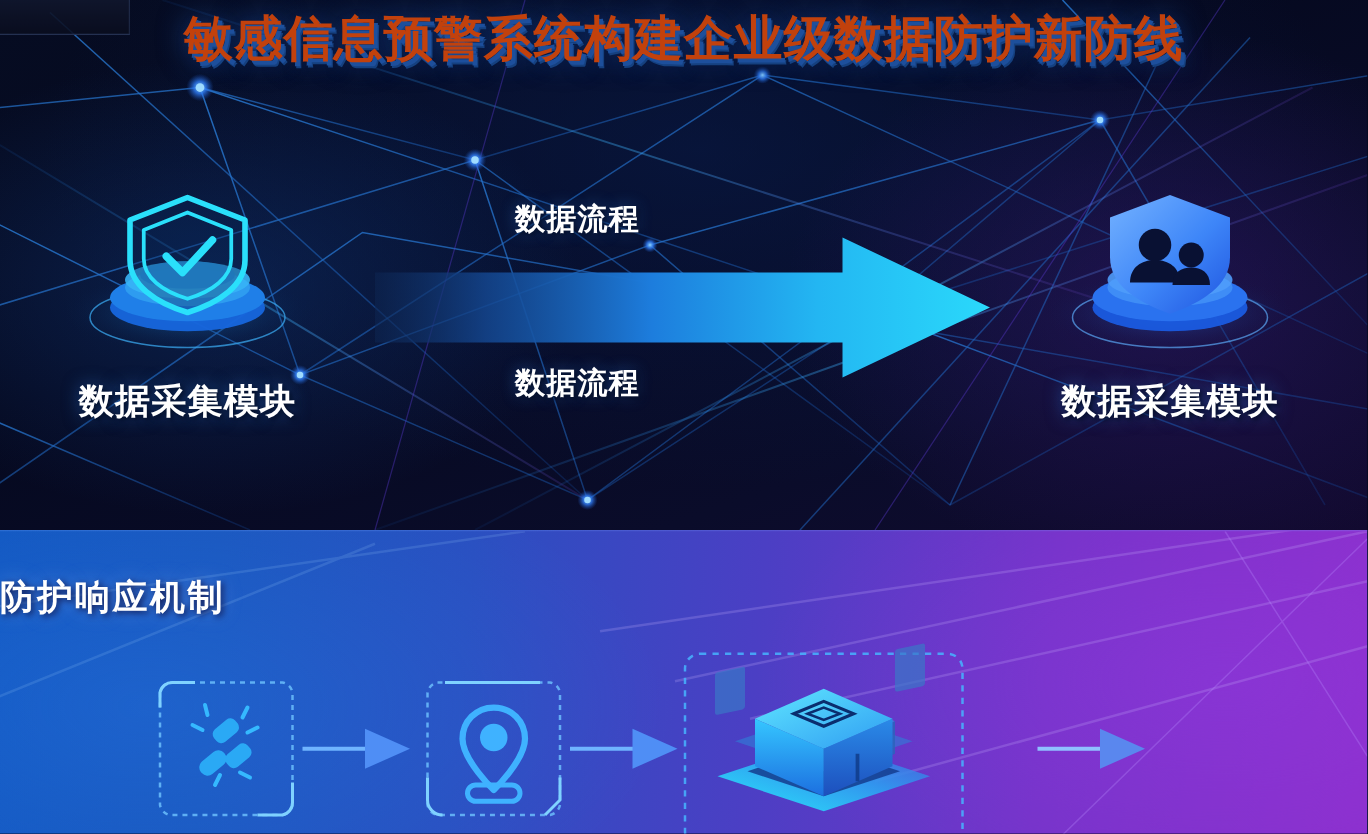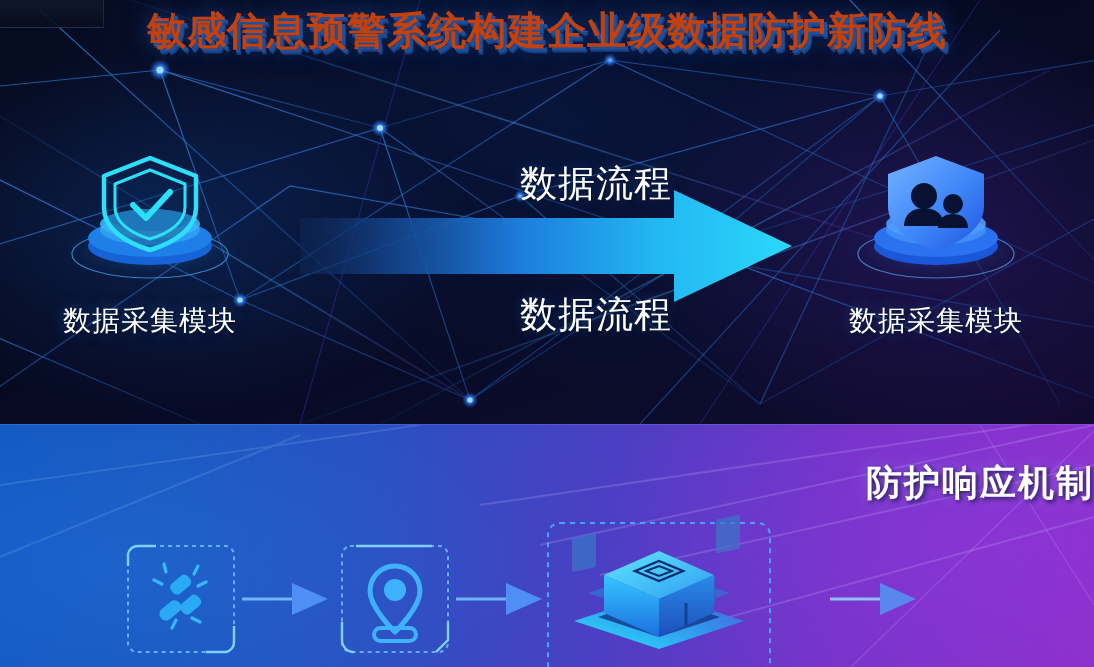--- a/index.html
+++ b/index.html
@@ -45,49 +45,49 @@
     border-right:1px solid rgba(90,120,180,.22);
     z-index:31;
   }
 
   
   .node{ position:absolute; width:300px; text-align:center; z-index:20; }
   .node-left{ left:0px; top:150px; }
   .node-right{ left:786px; top:150px; }
   .node-icon{ position:relative; height:130px; }
   .node-label{
-    margin-top:22px; font-size:28px; font-weight:normal; color:#ffffff;
+    margin-top:22px; font-size:28px; font-weight:bold; color:#ffffff;
     text-shadow:2px 2px 4px rgba(0,8,30,.95), 0 0 14px rgba(50,130,230,.5);
     letter-spacing:1px;
   }
 
   
   .flow-arrow{ position:absolute; left:296px; top:186px; z-index:18; }
   .flow-label{
-    position:absolute; width:260px; text-align:right; z-index:25;
-    font-size:37px; font-weight:normal; color:#ffffff; letter-spacing:1px;
+    position:absolute; width:260px; text-align:left; z-index:25;
+    font-size:24px; font-weight:bold; color:#ffffff; letter-spacing:1px;
     text-shadow:2px 2px 4px rgba(0,8,30,.95), 0 0 12px rgba(50,130,230,.45);
   }
   .flow-label.top{ left:412px; top:159px; }
   .flow-label.bottom{ left:412px; top:290px; }
 
   
   .bottom-section{
     position:absolute; left:0; top:424px; width:1094px; height:243px;
     background:
       radial-gradient(ellipse 600px 300px at 120px 140px, rgba(40,120,230,.35) 0%, rgba(20,60,170,0) 70%),
       radial-gradient(ellipse 520px 280px at 980px 120px, rgba(150,60,230,.35) 0%, rgba(90,30,170,0) 72%),
       linear-gradient(95deg,#1257c0 0%,#1a56bd 16%,#2a4fc0 34%,#4b3fc4 55%,#7433c8 76%,#8c2fcc 100%);
     overflow:hidden;
     border-top:1px solid rgba(120,170,255,.22);
   }
   .bs-glow{ position:absolute; left:0; top:0; width:1094px; height:243px; }
   .section-heading{
-    position:absolute; left:0; top:34px; width:1094px; text-align:right;
-    font-size:36px; font-weight:bold; color:#ffffff; letter-spacing:2px;
+    position:absolute; left:0; top:34px; width:1094px; text-align:left;
+    font-size:28px; font-weight:bold; color:#ffffff; letter-spacing:2px;
     text-shadow:2px 2px 5px rgba(10,10,60,.85), 0 0 16px rgba(160,190,255,.4);
     z-index:14;
   }
   .steps{
     position:absolute; left:0; top:104px; width:1094px; height:139px;
     display:flex; align-items:center; z-index:12;
   }
   .step-box{ position:relative; width:118px; height:118px; flex:0 0 auto; }
   .step-arrow{ flex:0 0 auto; width:96px; height:40px; }
   .sp{ flex:0 0 auto; }

